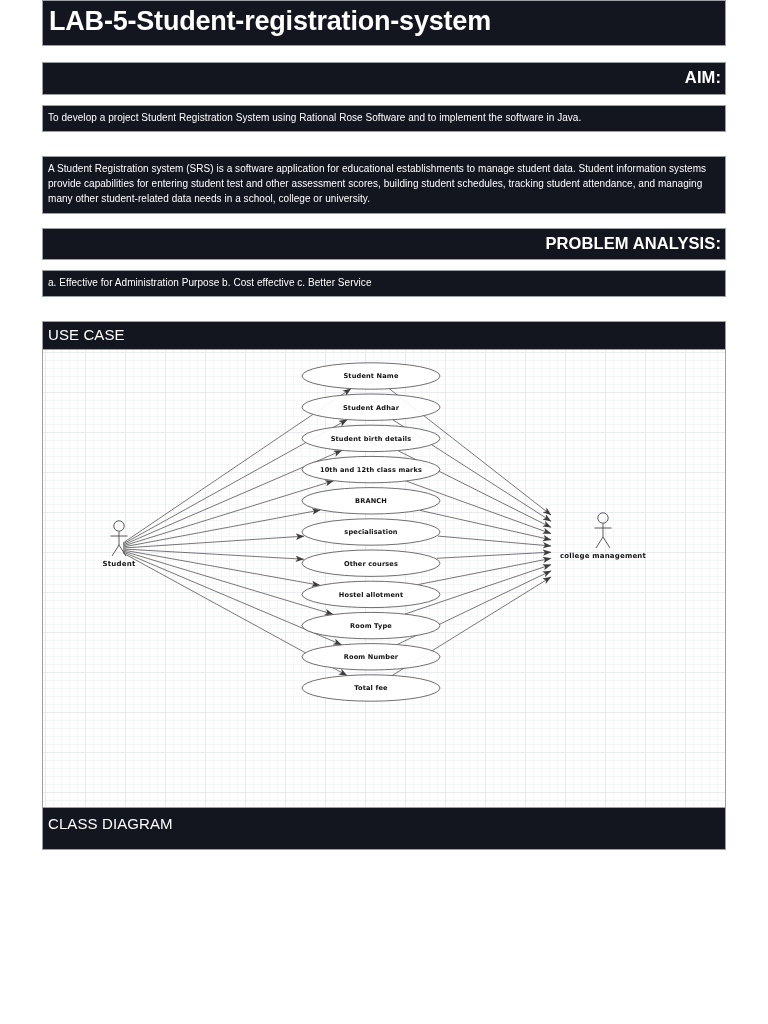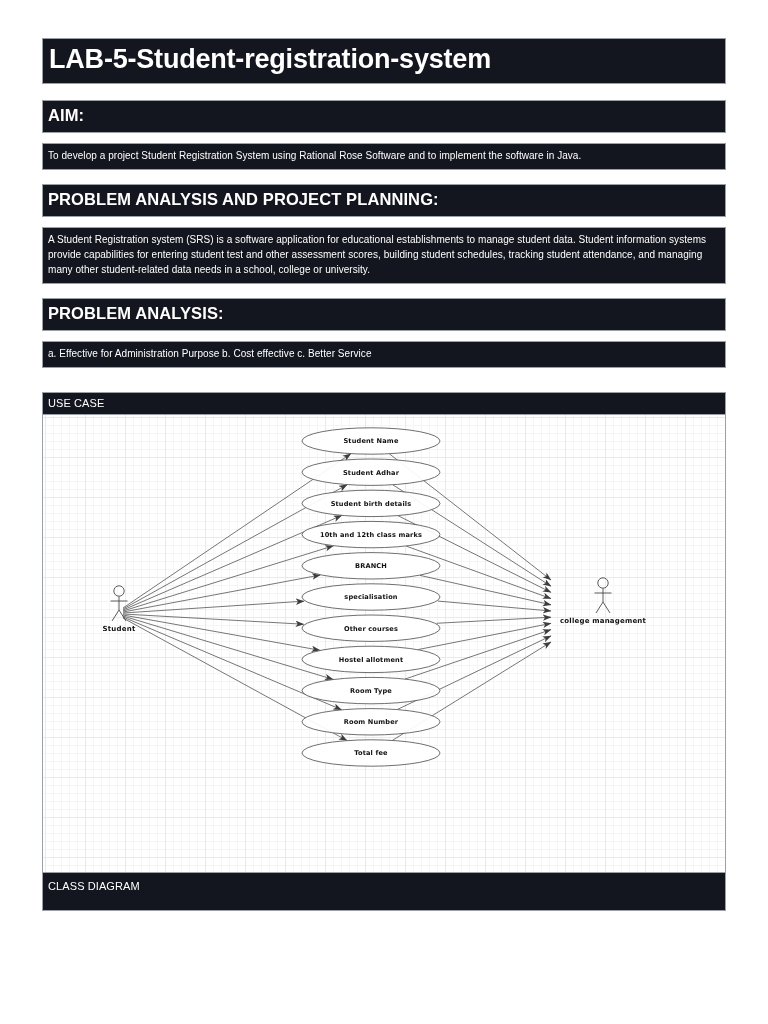--- a/index.html
+++ b/index.html
@@ -31,53 +31,53 @@
   
   .bar {
     background: #14161f;
     color: #ffffff;
     box-sizing: border-box;
     width: 100%;
     border: 1px solid #9aa0a6;
     padding: 2px 4px 3px 4px;
   }
   .bar.title-bar {
-    margin-top: 38px;
     padding: 6px 4px 9px 6px;
   }
   .doc-title {
     font-size: 27px;
     font-weight: bold;
     letter-spacing: -0.2px;
     line-height: 1.08;
     white-space: nowrap;
   }
   .bar.heading-bar {
-    padding: 4px 16px 6px 5px;
+    padding: 4px 4px 6px 5px;
+    text-align: right;
   }
   .heading-text {
     font-size: 16.5px;
     font-weight: bold;
     line-height: 1.25;
     letter-spacing: 0.1px;
   }
   .bar.body-bar {
     padding: 4px 6px 6px 5px;
   }
   .body-text {
     font-size: 10px;
     font-weight: normal;
     line-height: 1.52;
     letter-spacing: 0.05px;
   }
   .bar.sub-bar {
     padding: 3px 4px 4px 5px;
   }
   .sub-text {
-    font-size: 11px;
+    font-size: 15px;
     font-weight: normal;
     line-height: 1.3;
     letter-spacing: 0.1px;
   }
   .gap-sm { height: 10px; }
   .gap-md { height: 14px; }
   .gap-lg { height: 16px; }
 
   
   .diagram-wrap {
@@ -140,23 +140,20 @@
     <div class="bar heading-bar">
       <div class="heading-text">AIM:</div>
     </div>
     <div class="gap-sm"></div>
     <div class="bar body-bar">
       <div class="body-text">To develop a project Student Registration System using Rational Rose Software and to implement the software in Java.</div>
     </div>
 
     <div class="gap-md"></div>
 
-    <div class="bar heading-bar">
-      <div class="heading-text">PROBLEM ANALYSIS AND PROJECT PLANNING:</div>
-    </div>
     <div class="gap-sm"></div>
     <div class="bar body-bar">
       <div class="body-text">A Student Registration system (SRS) is a software application for educational establishments to manage student data. Student information systems provide capabilities for entering student test and other assessment scores, building student schedules, tracking student attendance, and managing many other student-related data needs in a school, college or university.</div>
     </div>
 
     <div class="gap-md"></div>
 
     <div class="bar heading-bar">
       <div class="heading-text">PROBLEM ANALYSIS:</div>
     </div>

